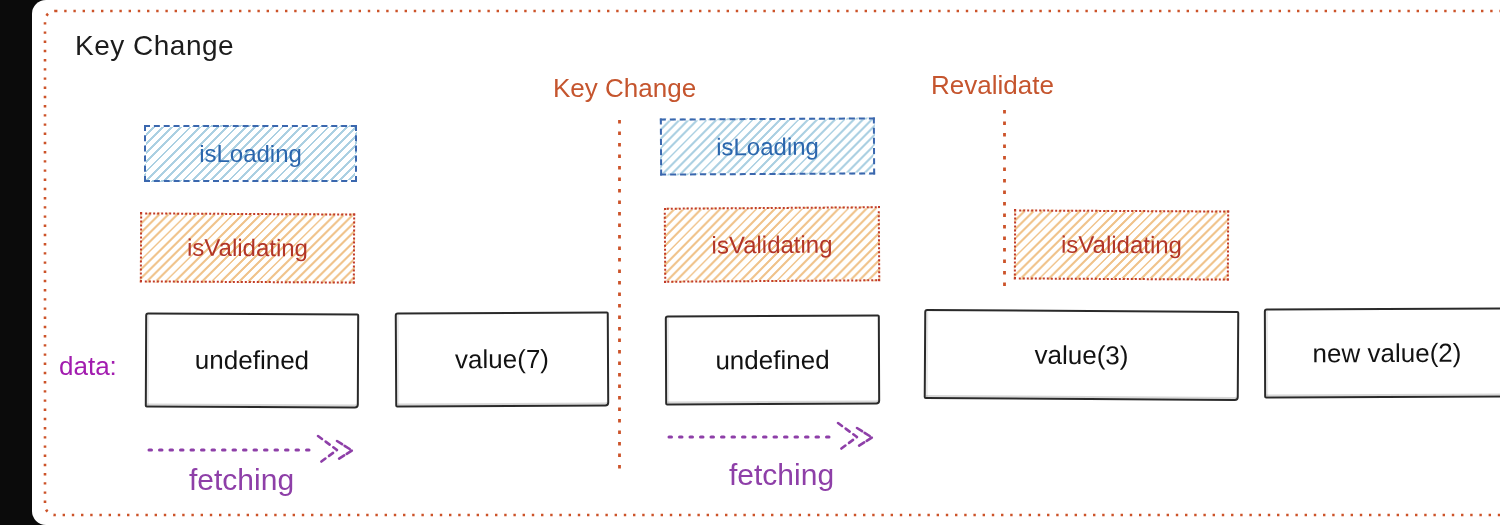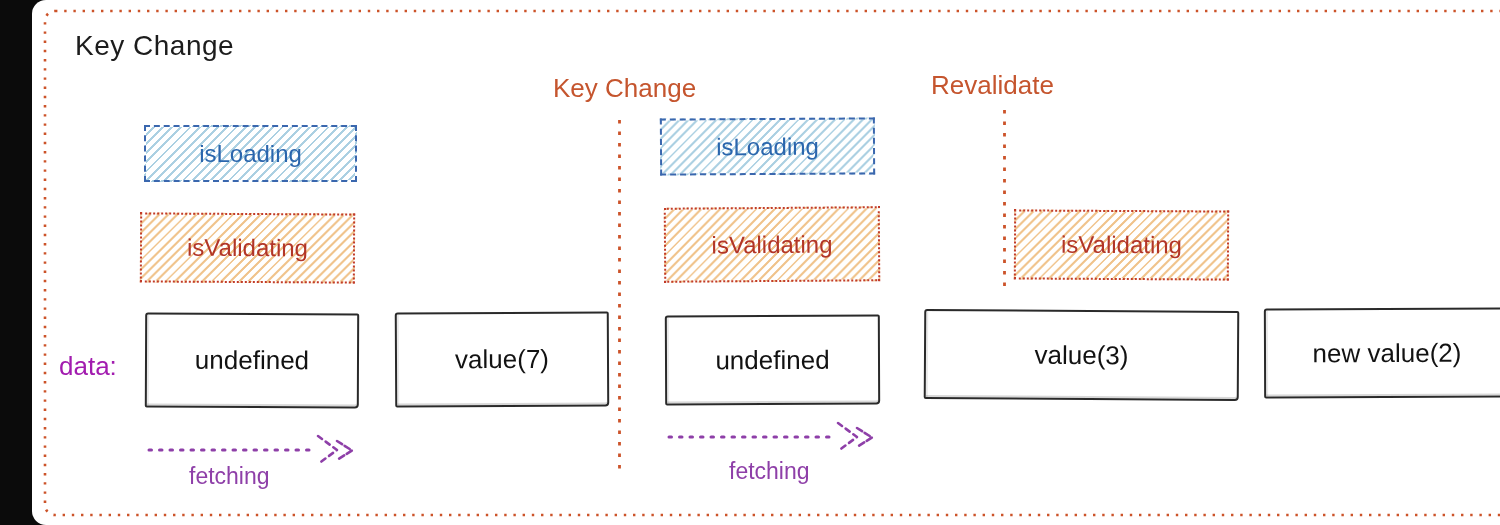--- a/index.html
+++ b/index.html
@@ -33,21 +33,21 @@
     display:flex;align-items:center;justify-content:center;box-sizing:border-box;
     border:2.6px solid #2a2a2a;font-size:26px;color:#121212;background:#ffffff;
     border-radius:3px 2px 4px 2px;
     box-shadow:inset 0 -2px 0 rgba(40,40,40,.18), inset 2px 0 0 rgba(40,40,40,.10);
   }
   .db1{left:113px;top:313px;width:214px;height:95px;transform:rotate(0.25deg);}
   .db2{left:363px;top:312px;width:214px;height:95px;transform:rotate(-0.3deg);}
   .db3{left:633px;top:315px;width:215px;height:90px;transform:rotate(-0.25deg);}
   .db4{left:892px;top:310px;width:315px;height:90px;transform:rotate(0.35deg);}
   .db5{left:1232px;top:308px;width:246px;height:90px;transform:rotate(-0.2deg);}
-  .fetchlabel{font-size:23px;color:#8e3fa8;}
+  .fetchlabel{font-size:30px;color:#8e3fa8;}
   .f1{left:157px;top:463px;}
   .f2{left:697px;top:458px;}
 </style>
 </head>
 <body>
 
 <div class="stage">
 
   <svg class="overlay" viewBox="0 0 1500 525">
     <rect x="13" y="11" width="1474" height="504" rx="10" fill="none" stroke="#cc5329" stroke-width="2.6" stroke-dasharray="2.4 6.8"></rect>

